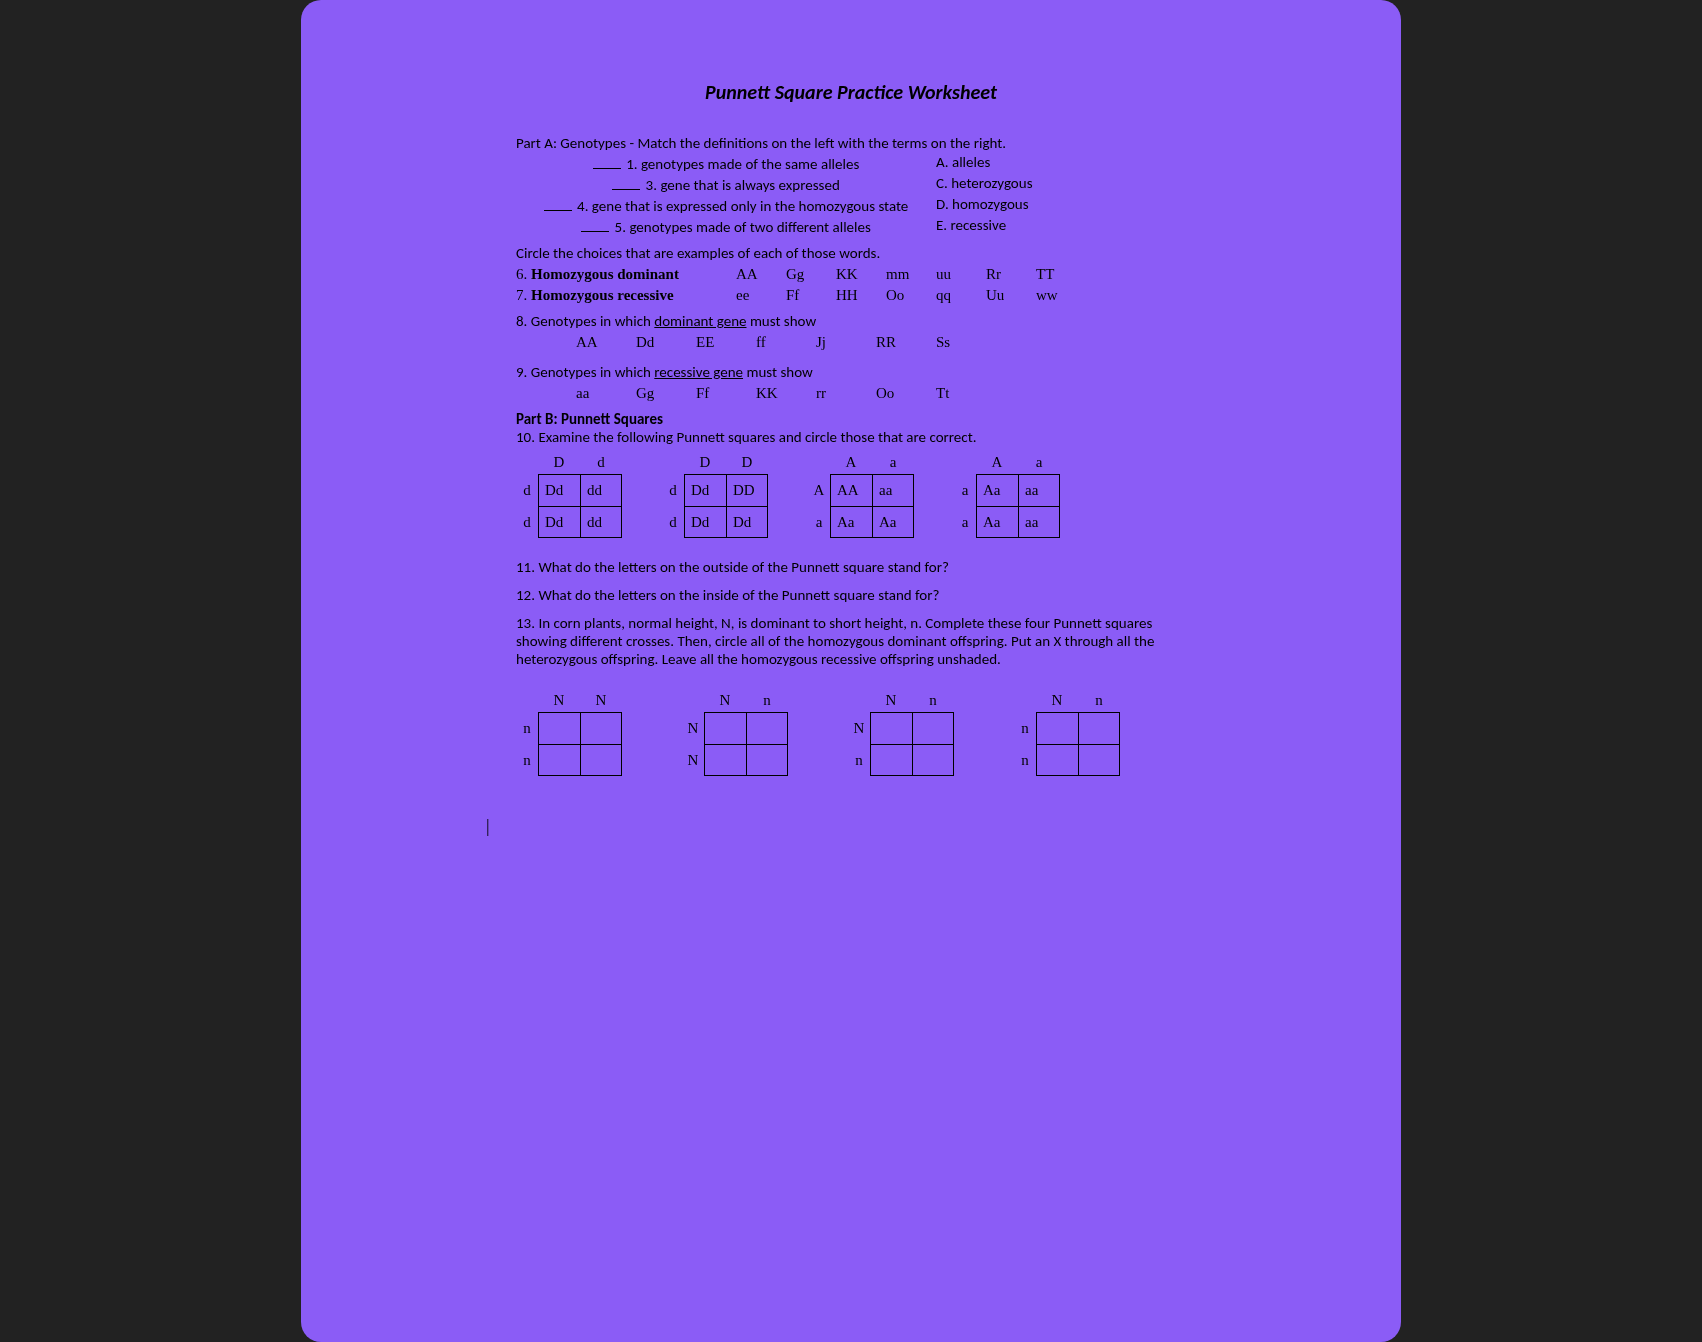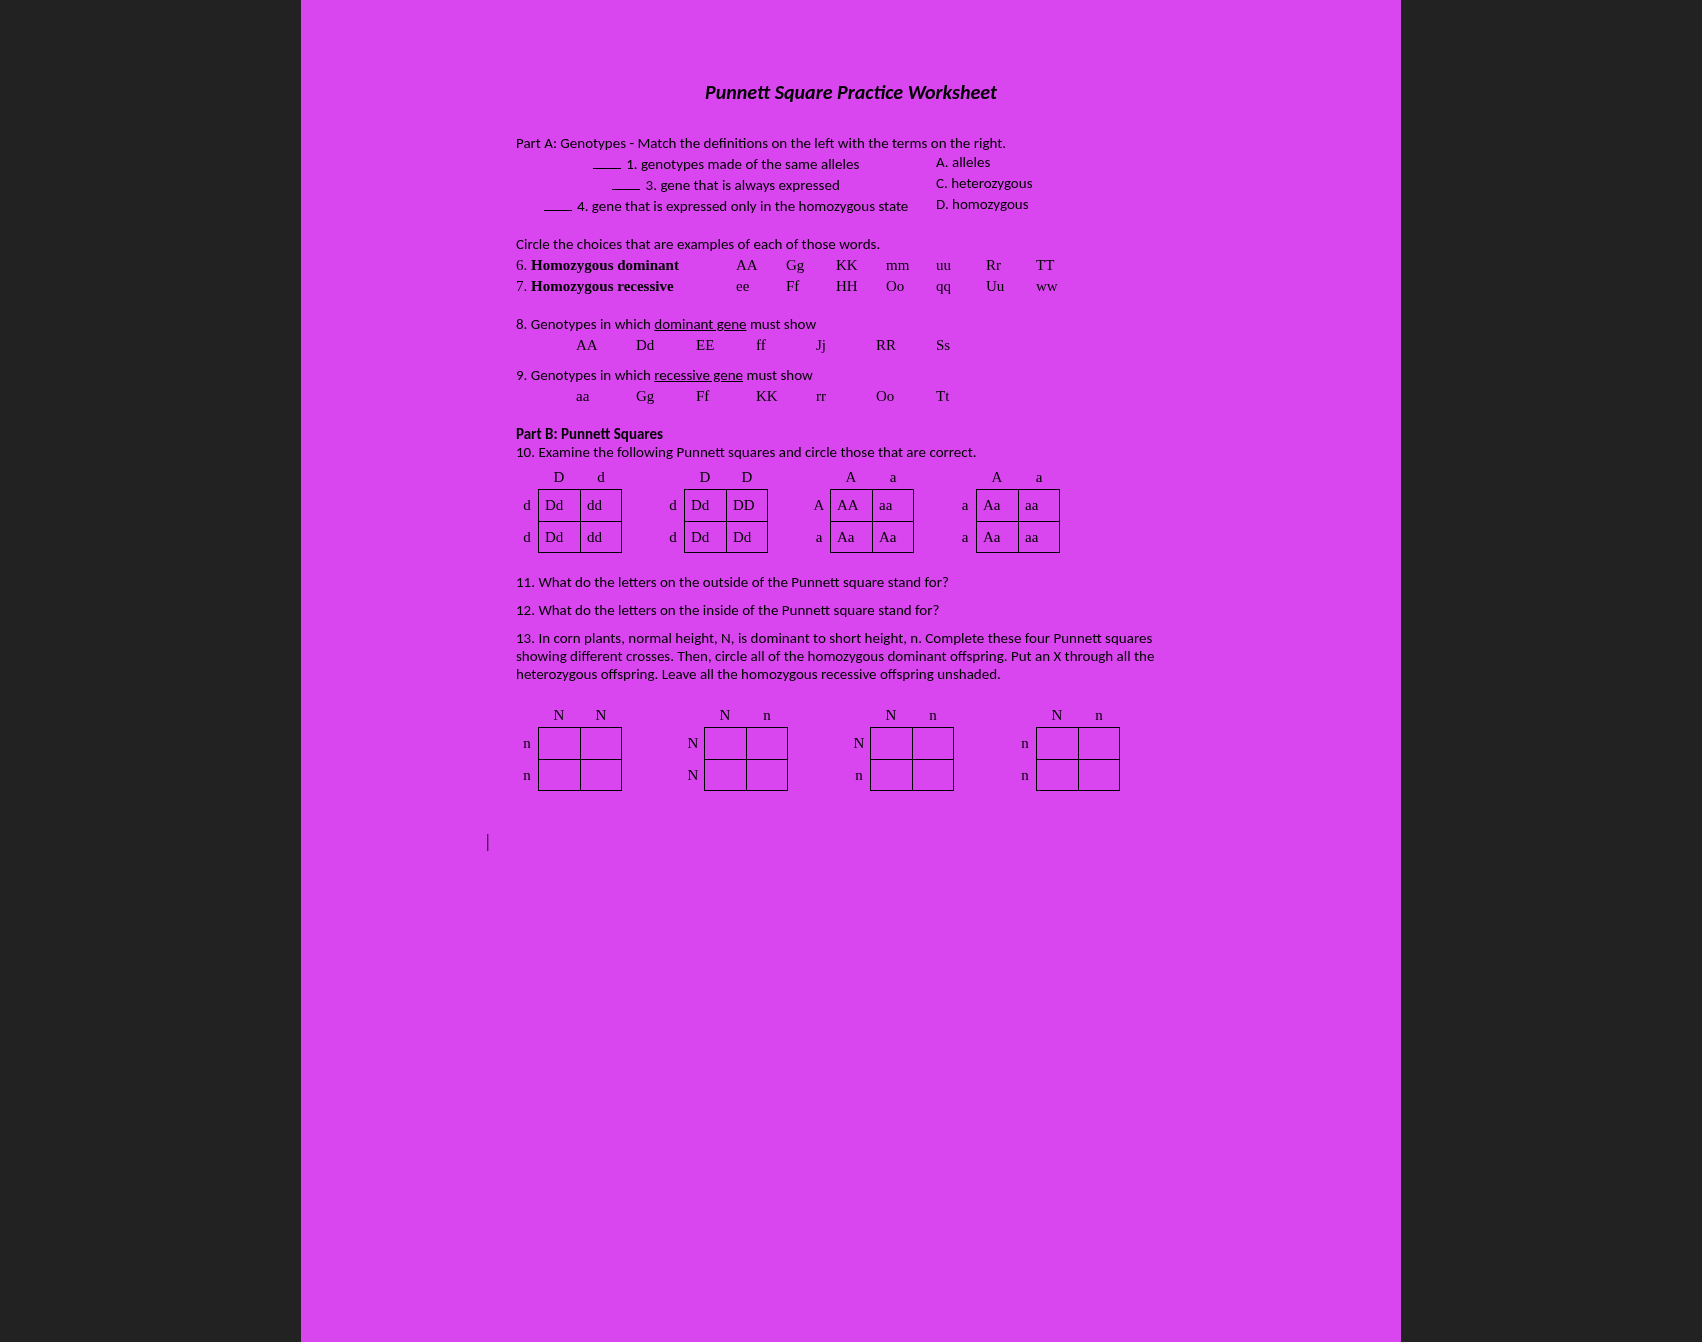--- a/index.html
+++ b/index.html
@@ -6,24 +6,25 @@
     margin: 0;
     padding: 0;
     background: #222;
     font-family: Calibri, 'Segoe UI', Arial, sans-serif;
     font-size: 15px;
     color: #000;
   }
   .page-wrap {
     width: 1100px;
     margin: 0 auto;
-    background: #d946ef;
+    background: #8b5cf6;
     min-height: 1342px;
     padding: 60px 0 80px 0;
     box-sizing: border-box;
+    border-radius: 20px;
   }
   .content {
     width: 670px;
     margin: 0 auto;
   }
   h1.title {
     font-style: italic;
     font-weight: bold;
     font-size: 20px;
     text-align: center;
@@ -41,21 +42,21 @@
     display: flex;
     margin: 1px 0;
   }
   .match-left {
     flex: 0 0 420px;
     text-align: center;
   }
   .match-right {
     flex: 0 0 150px;
   }
-  .section-gap { margin-top: 20px; }
+  .section-gap { margin-top: 8px; }
   .choice-row {
     display: flex;
     margin: 4px 0;
     font-family: Liberation Serif, serif;
   }
   .choice-label {
     flex: 0 0 220px;
   }
   .choice-opt {
     flex: 0 0 50px;
@@ -134,20 +135,24 @@
       <div class="match-left"><span class="blank"></span> <span>1.</span> <span>genotypes made of the same alleles</span></div>
       <div class="match-right"><span>A.</span> <span>alleles</span></div>
     </div>
     <div class="match-row">
       <div class="match-left"><span class="blank"></span> <span>3.</span> <span>gene that is always expressed</span></div>
       <div class="match-right"><span>C.</span> <span>heterozygous</span></div>
     </div>
     <div class="match-row">
       <div class="match-left"><span class="blank"></span> <span>4.</span> <span>gene that is expressed only in the homozygous state</span></div>
       <div class="match-right"><span>D.</span> <span>homozygous</span></div>
+    </div>
+    <div class="match-row">
+      <div class="match-left"><span class="blank"></span> <span>5.</span> <span>genotypes made of two different alleles</span></div>
+      <div class="match-right"><span>E.</span> <span>recessive</span></div>
     </div>
 
     <div class="section-gap">Circle the choices that are examples of each of those words.</div>
 
     <div class="choice-row">
       <div class="choice-label"><span>6. </span><span class="bold">Homozygous dominant</span></div>
       <div class="choice-opt">AA</div>
       <div class="choice-opt">Gg</div>
       <div class="choice-opt">KK</div>
       <div class="choice-opt">mm</div>

